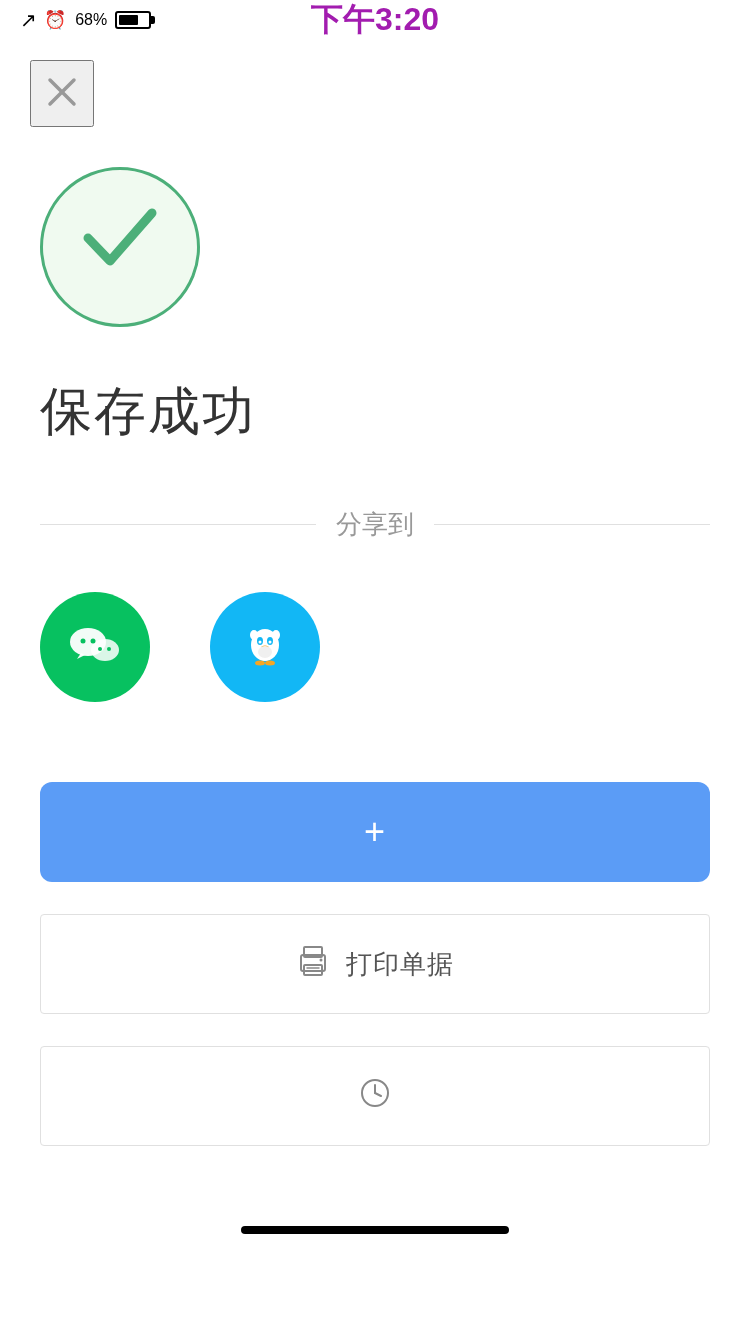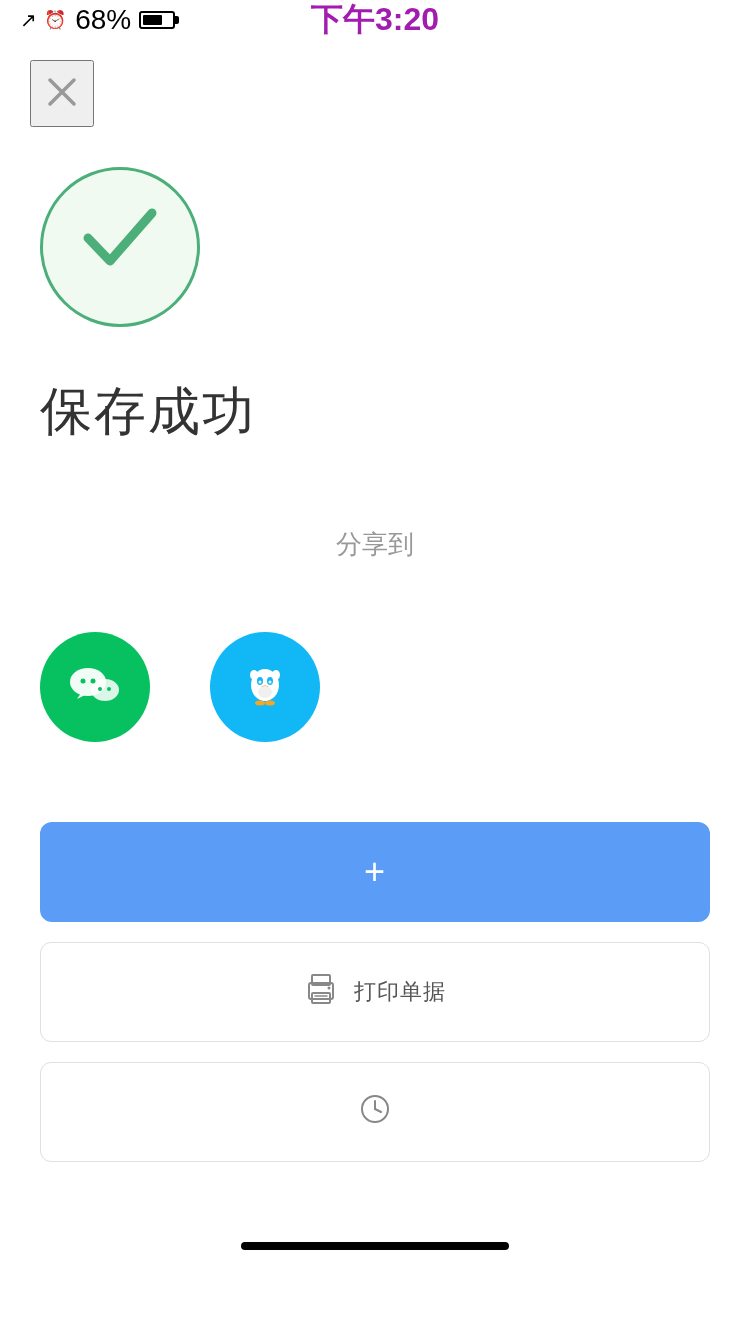--- a/index.html
+++ b/index.html
@@ -53,21 +53,21 @@
       gap: 8px;
       font-size: 22px;
       color: #000;
     }
 
     .wifi-icon {
       font-size: 22px;
     }
 
     .battery-text {
-      font-size: 28px;
+      font-size: 16px;
     }
 
     .battery-icon {
       width: 36px;
       height: 18px;
       border: 2px solid #000;
       border-radius: 3px;
       position: relative;
       display: flex;
       align-items: center;
@@ -144,21 +144,20 @@
       letter-spacing: 2px;
     }
 
     
     .divider-section {
       width: 100%;
       display: flex;
       align-items: center;
       gap: 20px;
       margin-bottom: 50px;
-      flex-direction: column;
     }
 
     .divider-line {
       flex: 1;
       height: 1px;
       background: #e0e0e0;
     }
 
     .divider-text {
       font-size: 26px;
@@ -226,29 +225,30 @@
       justify-content: center;
       gap: 16px;
       letter-spacing: 1px;
     }
 
     .btn-secondary {
       width: 100%;
       height: 100px;
       background: #ffffff;
       border: 1px solid #e0e0e0;
-      border-radius: 11px;
-      font-size: 22px;
+      border-radius: 4px;
+      font-size: 26px;
       color: #555555;
       cursor: pointer;
       display: flex;
       align-items: center;
       justify-content: center;
       gap: 16px;
       letter-spacing: 1px;
+      margin-top: 12px;
     }
 
     
     .nav-indicator {
       width: 268px;
       height: 8px;
       background: #000000;
       border-radius: 4px;
       margin: 40px auto 10px;
     }

